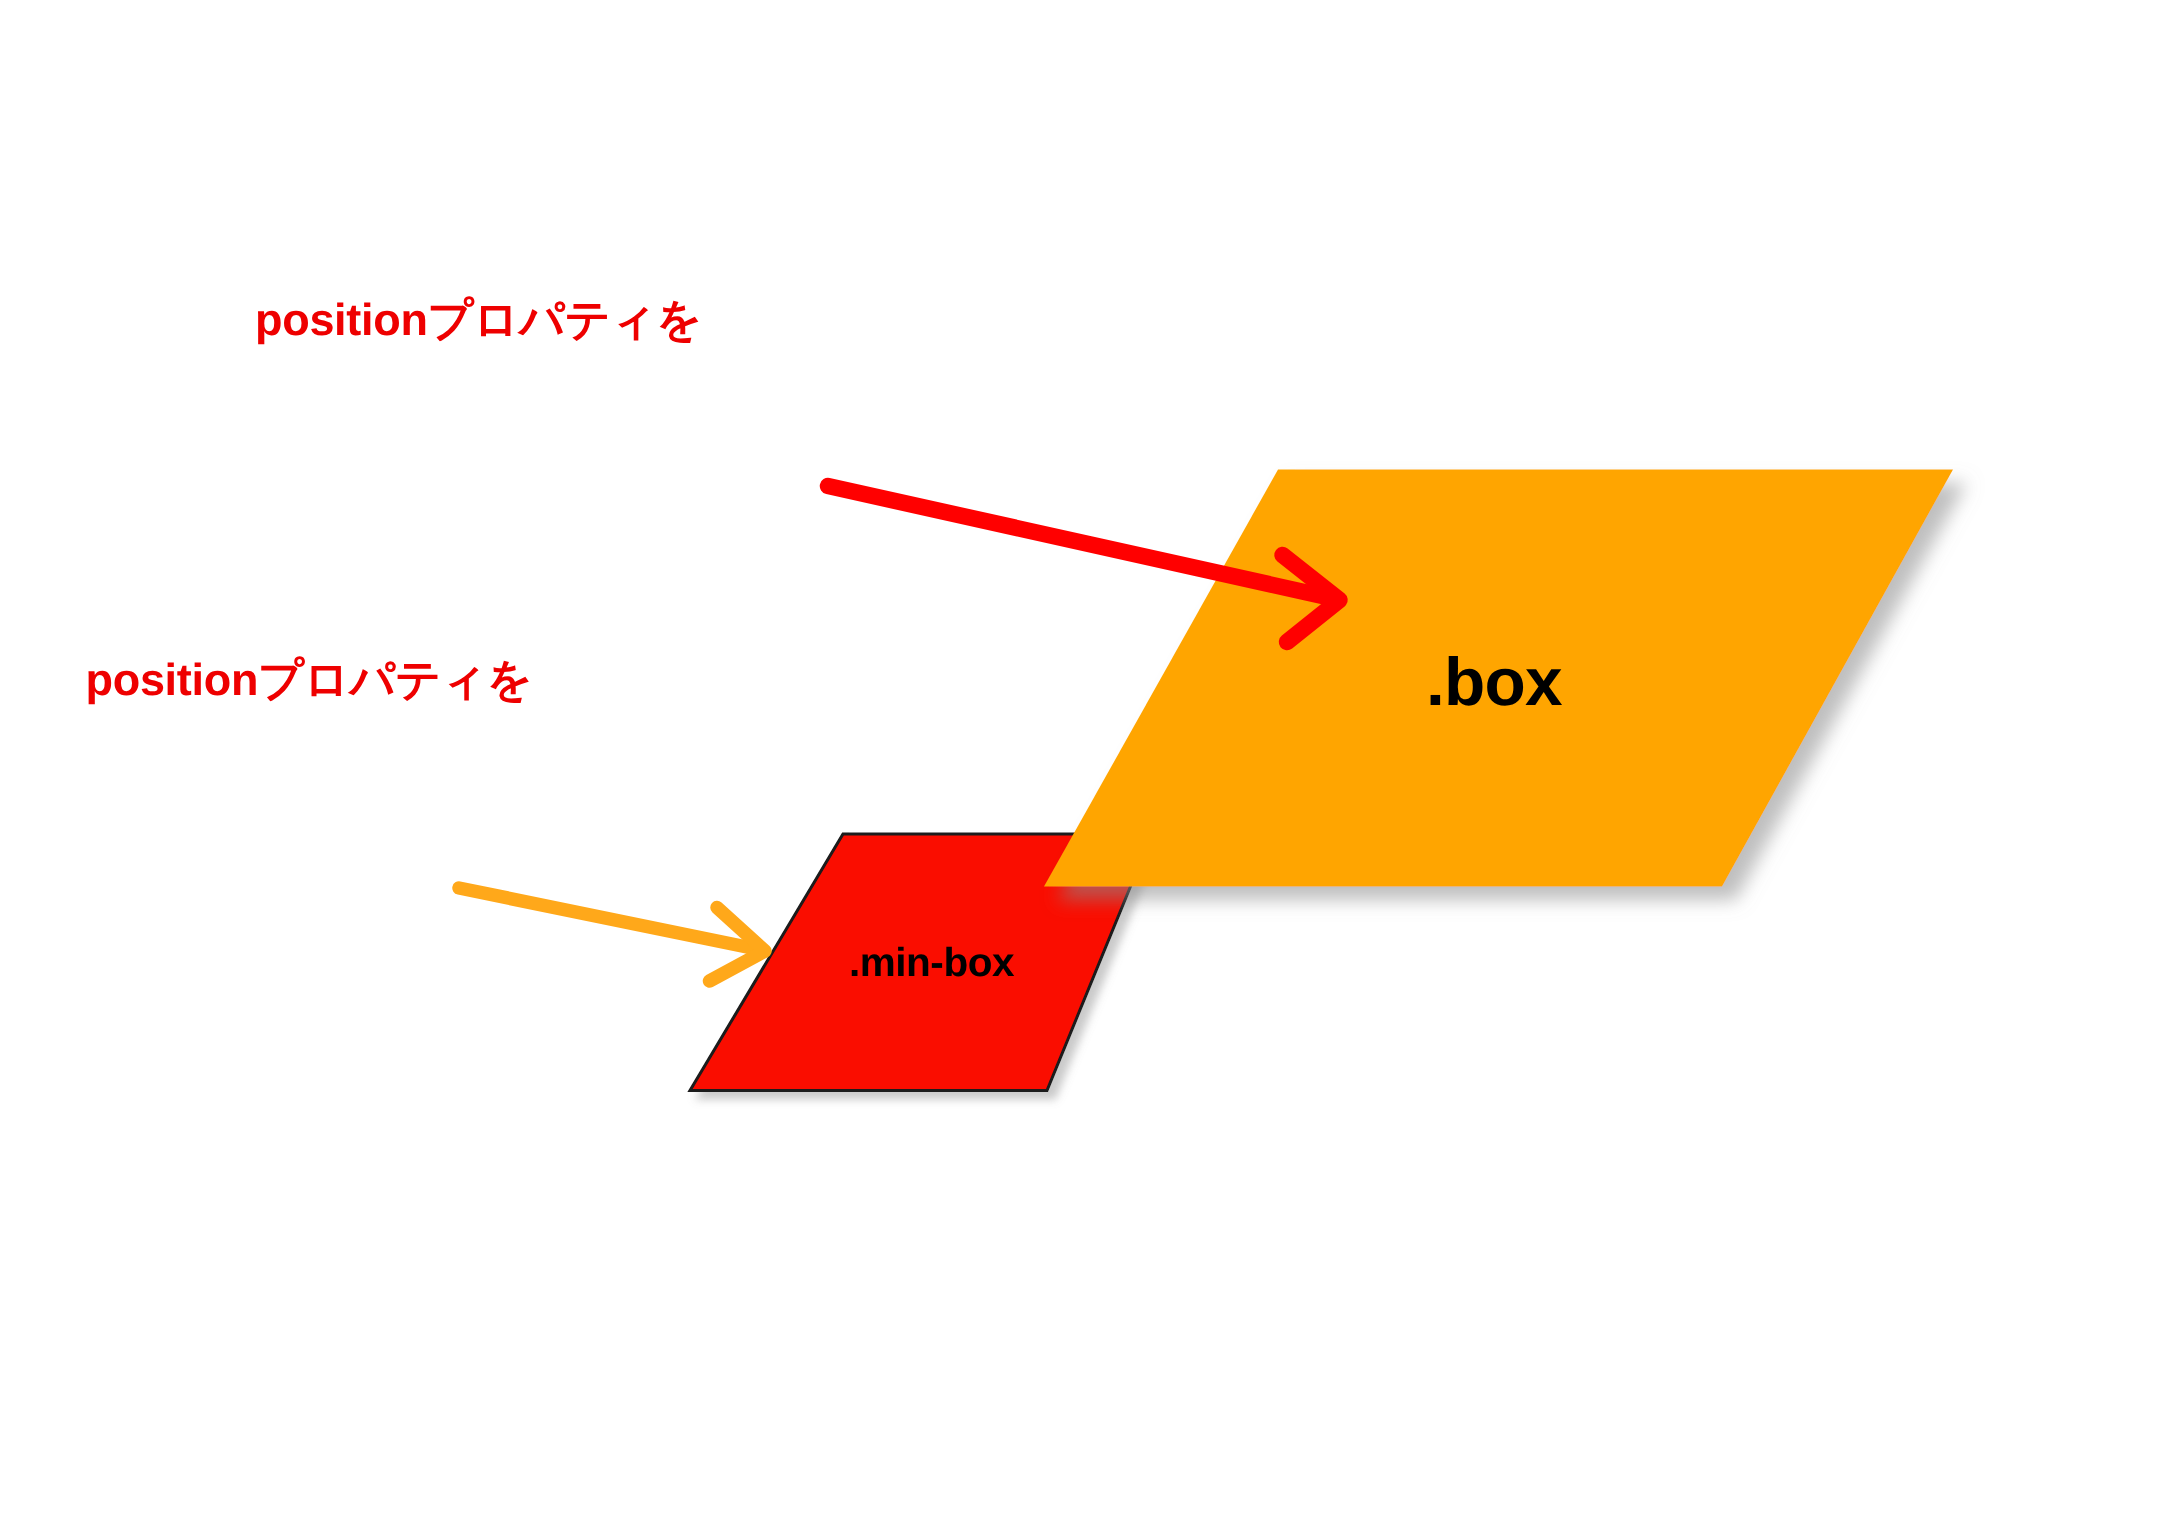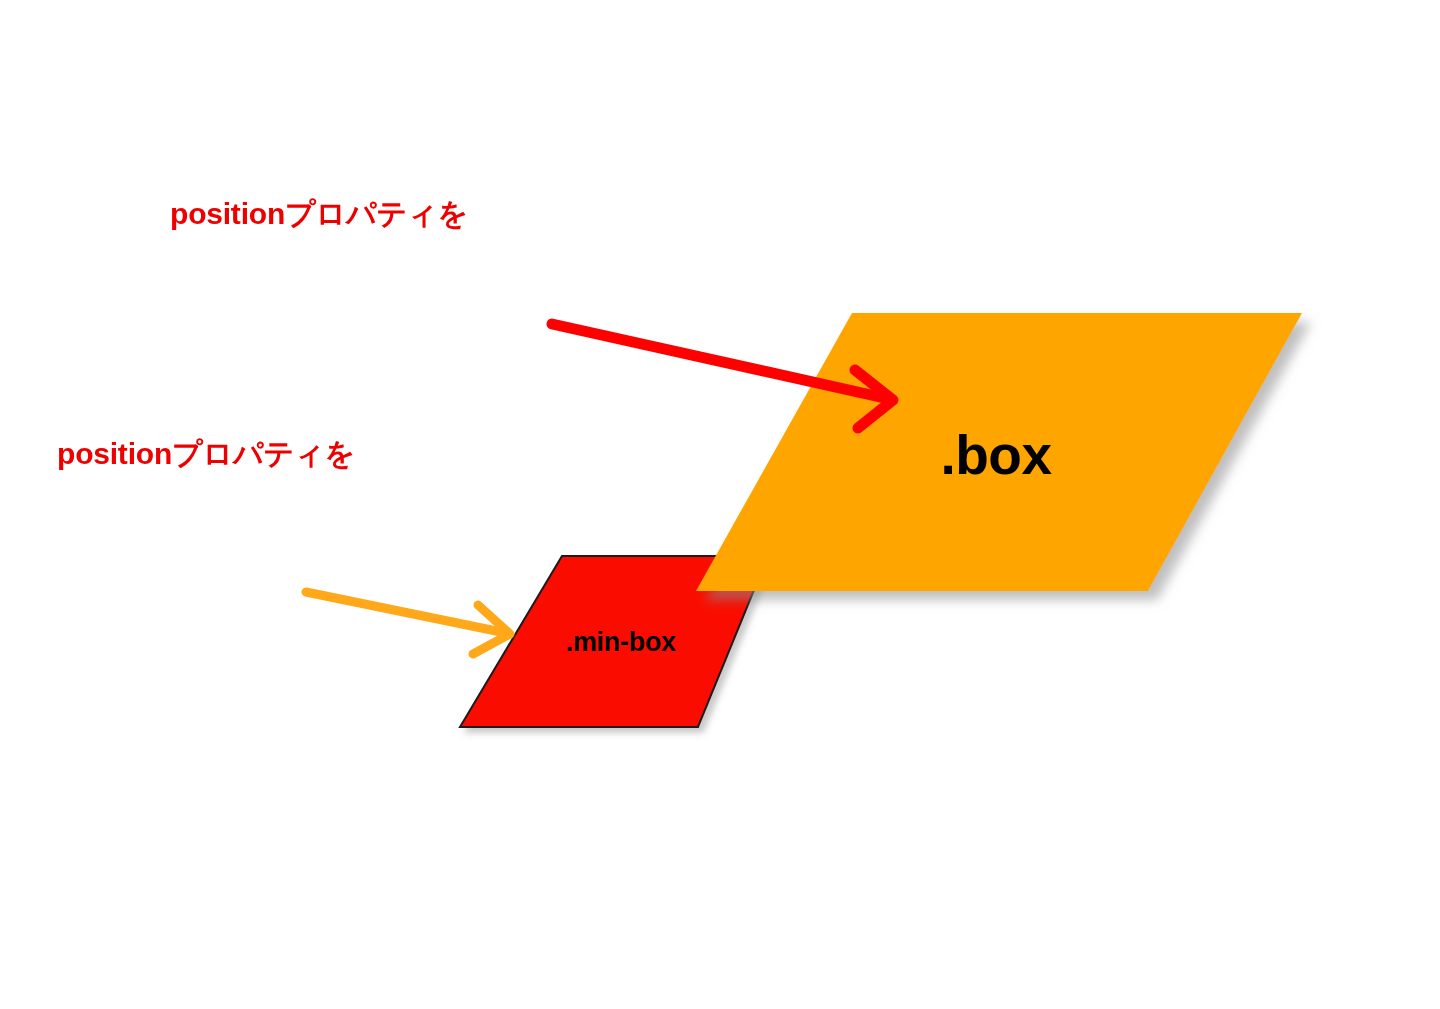--- a/index.html
+++ b/index.html
@@ -58,21 +58,21 @@
   .shape-label {
     position: absolute;
     font-weight: bold;
     color: #000000;
     white-space: nowrap;
     transform: translate(-50%, -50%);
   }
   .label-box {
     left: 996px;
     top: 455px;
-    font-size: 55px;
+    font-size: 45px;
     letter-spacing: -0.5px;
   }
   .label-min-box {
     left: 621px;
     top: 642px;
     font-size: 27px;
     letter-spacing: -0.3px;
   }
 </style>
 </head>

